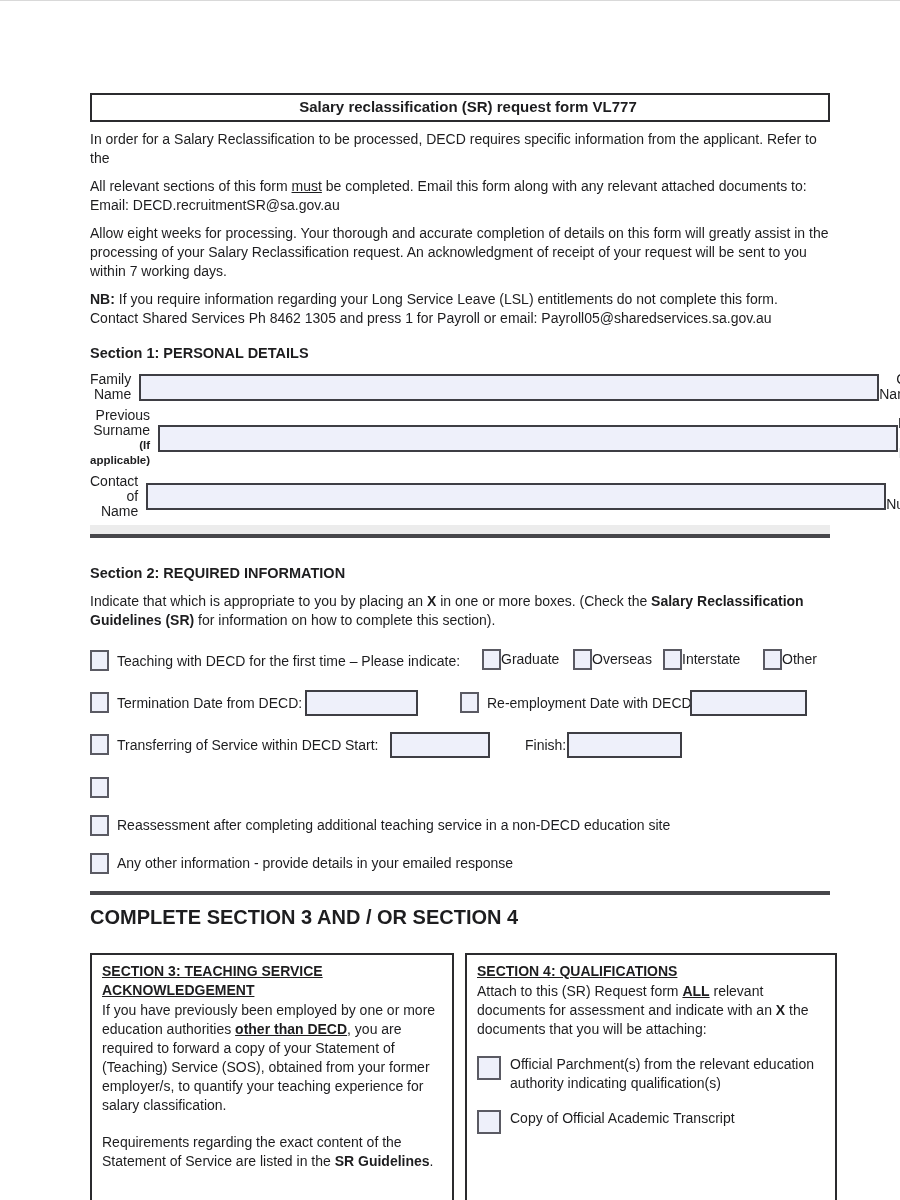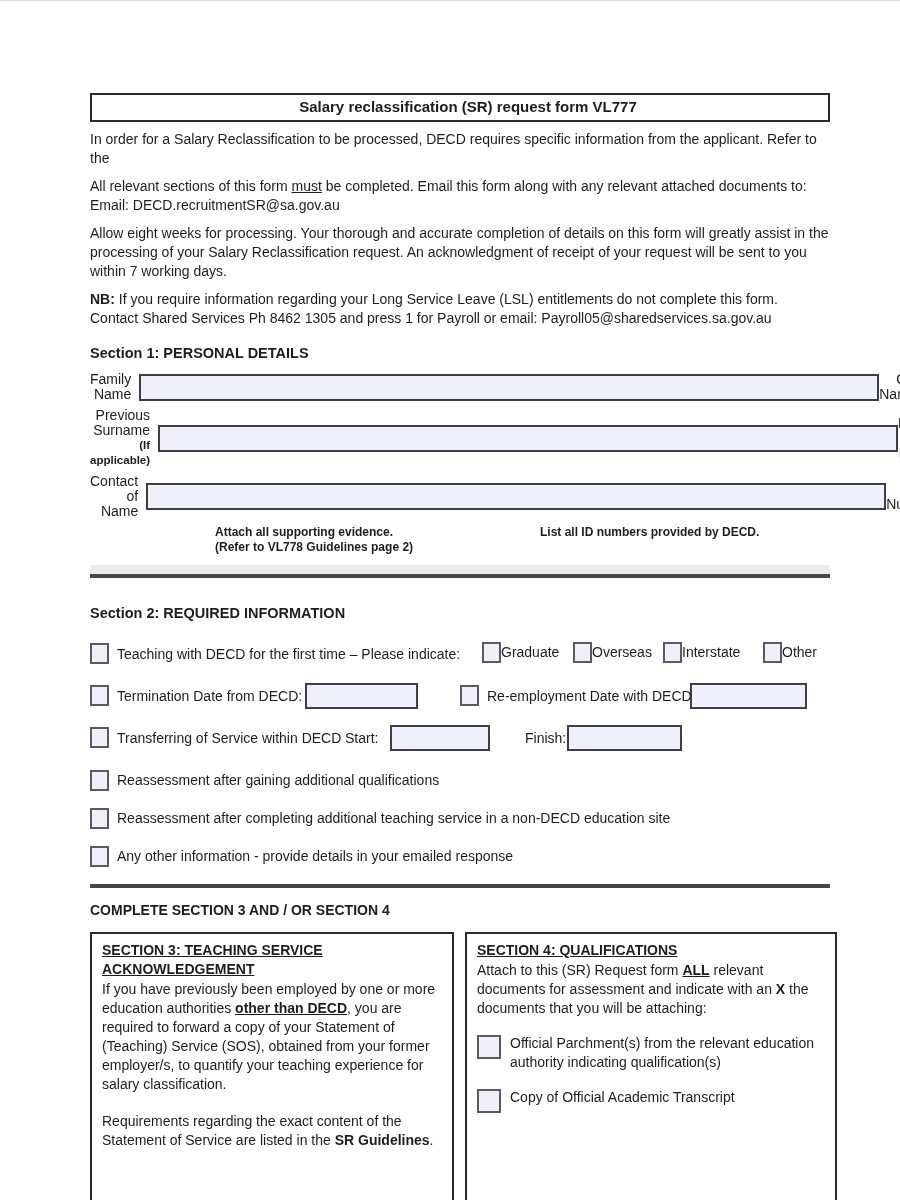--- a/index.html
+++ b/index.html
@@ -47,21 +47,21 @@
   .s2row .cb { position:absolute; left:0; top:2px; }
   .s2row .rowlabel { position:absolute; left:27px; top:4px; white-space:nowrap; }
   .opt { position:absolute; top:1px; display:flex; align-items:center; gap:0; white-space:nowrap; }
   .sfield { position:absolute; top:0; height:26px; background:#eef0fa; border:2px solid #3e3e44;
     font-family:inherit; font-size:14px; padding:0 5px; border-radius:0; }
   .simple { position:static; display:flex; align-items:center; gap:8px; height:23px; }
   .simple .cb { position:static; }
   .simple .rowlabel { position:static; }
 
   .rule2 { height:4px; background:#47474b; margin-top:16px; }
-  .complete { font-weight:bold; font-size:14px; margin:13px 0 12px 0; }
+  .complete { font-weight:bold; font-size:20px; margin:13px 0 26px 0; }
 
   
   .boxes { display:flex; gap:11px; align-items:stretch; }
   .box { border:2px solid #2b2b2e; padding:7px 10px 8px 10px; height:300px; overflow:hidden; }
   .box3 { width:364px; flex:none; }
   .box4 { width:372px; flex:none; }
   .boxtitle { font-weight:bold; text-decoration:underline; margin-bottom:1px; }
   .box p { margin-bottom:0; }
   .gap { height:18px; }
   .boxcb { display:flex; gap:9px; margin-top:8px; align-items:flex-start; }
@@ -112,33 +112,29 @@
 
   </div>
 
   <div class="s1row">
     <div class="s1label lw">Contact of Name</div>
     <input class="field w242" type="text" style="">
     <div class="s1label lbl91">ID Numbers</div>
 
   </div>
 
-  <div class="s1notes">
-    <div class="leftnote">
-      <div>Attach all supporting evidence.</div>
-      <div>(Refer to VL778 Guidelines page 2)</div>
-    </div>
-    <div class="rightnote">List all ID numbers provided by DECD.</div>
-  </div>
 
   <div class="band"></div>
   <div class="rule"></div>
 
   <div class="sec-heading" style="margin-top:26px">Section 2: REQUIRED INFORMATION</div>
 
+  <div class="s2intro">
+    <span>Indicate that which is appropriate to you by placing an </span><span class="b">X</span><span> in one or more boxes. (Check the </span><span class="b">Salary Reclassification Guidelines (SR)</span><span> for information on how to complete this section).</span>
+  </div>
 
   <div class="s2row" style="margin-top:18px">
     <span class="cb"></span>
     <span class="rowlabel">Teaching with DECD for the first time – Please indicate:</span>
     <span class="opt" style="left:392px">
       <span class="cb" style="position:static"></span>
       <span>Graduate</span>
     </span>
     <span class="opt" style="left:483px">
       <span class="cb" style="position:static"></span>
@@ -167,21 +163,20 @@
     <span class="cb"></span>
     <span class="rowlabel">Transferring of Service within DECD</span>
     <span class="rowlabel" style="left:255px">Start:</span>
     <input class="sfield" style="left: 300px; width: 100px;" type="text">
     <span class="rowlabel" style="left:435px">Finish:</span>
     <input class="sfield" style="left: 477px; width: 115px;" type="text">
   </div>
 
   <div class="s2row simple" style="margin-top:17px">
     <span class="cb"></span>
-    <span class="rowlabel">Reassessment after gaining additional qualifications</span>
   </div>
 
   <div class="s2row simple">
     <span class="cb"></span>
     <span class="rowlabel">Reassessment after completing additional teaching service in a non-DECD education site</span>
   </div>
 
   <div class="s2row simple">
     <span class="cb"></span>
     <span class="rowlabel">Any other information - provide details in your emailed response</span>

